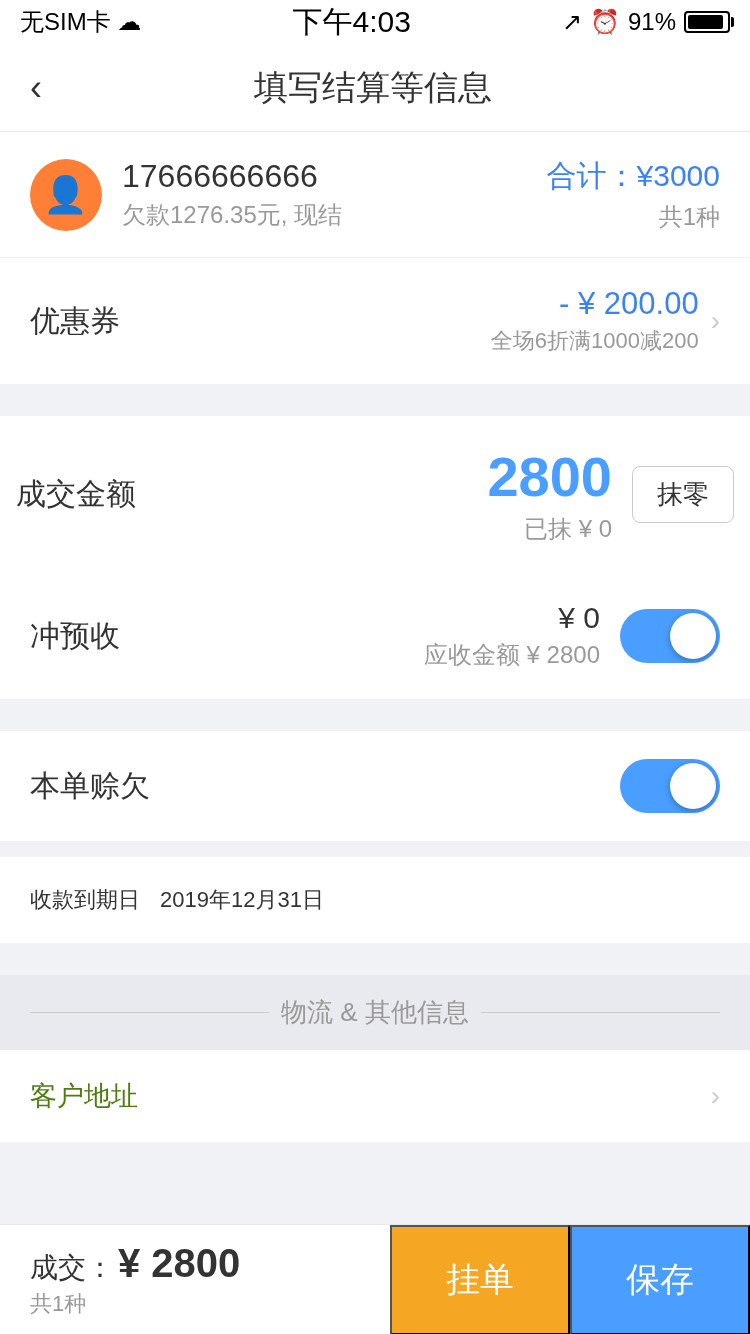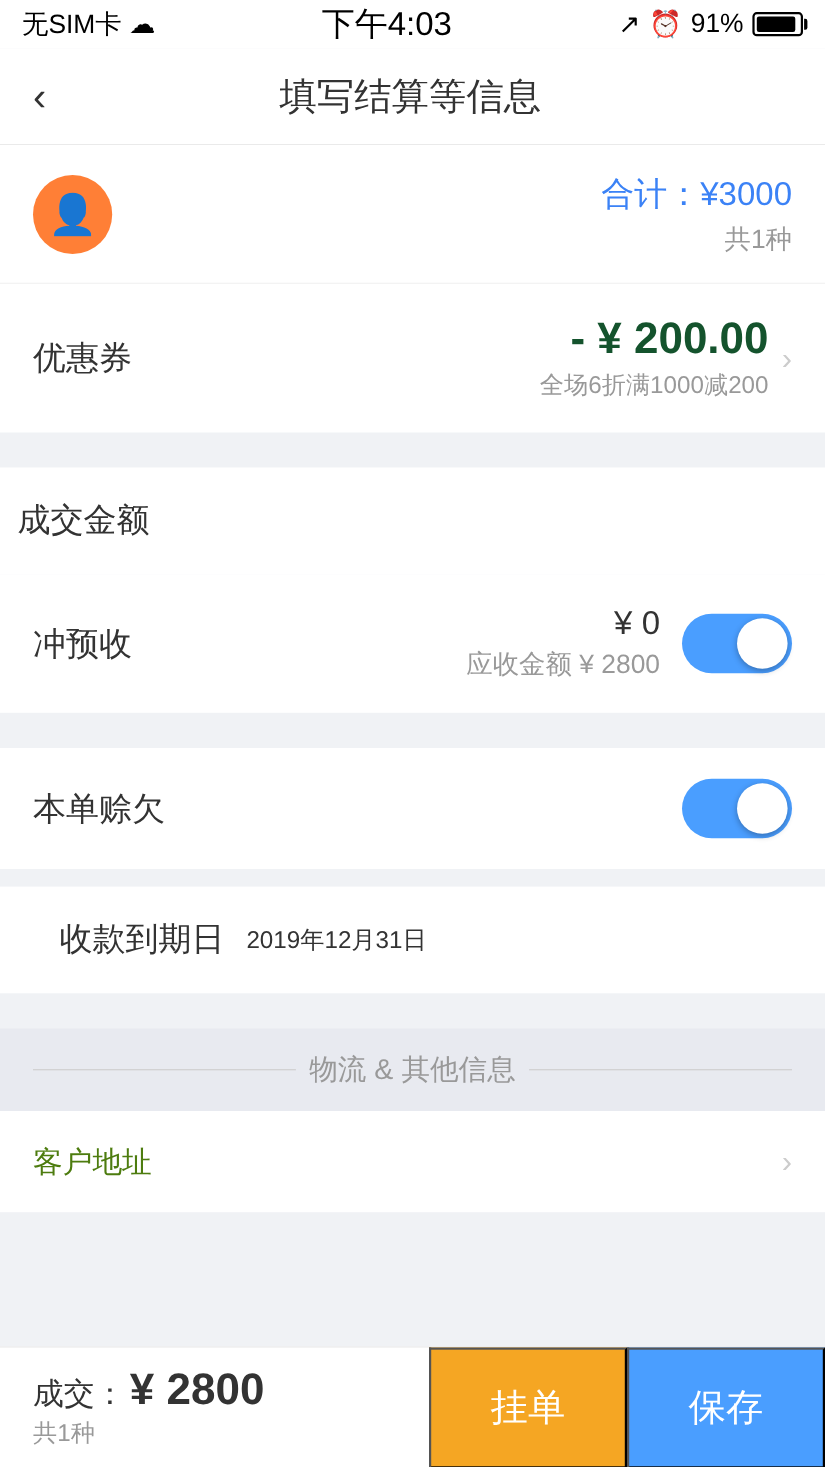--- a/index.html
+++ b/index.html
@@ -93,21 +93,21 @@
     .coupon-row {
       background: #fff;
       padding: 28px 30px;
       display: flex;
       align-items: center;
       justify-content: space-between;
       border-top: 1px solid #f0f0f0;
     }
     .coupon-label { font-size: 30px; color: #333; }
     .coupon-right { display: flex; align-items: center; gap: 12px; }
-    .coupon-amount { font-size: 40px; color: #14532d; font-weight: 700; }
+    .coupon-amount { font-size: 31px; color: #3b82f6; font-weight: 400; }
     .coupon-desc { font-size: 22px; color: #999; text-align: right; margin-top: 4px; }
     .coupon-right-text { text-align: right; }
     .chevron-icon { font-size: 28px; color: #ccc; }
 
     
     .section-divider { height: 16px; background: #f0f2f5; }
 
     
     .amount-section {
       background: #fff;
@@ -170,21 +170,21 @@
     }
 
     
     .date-row {
       display: flex;
       align-items: center;
       padding: 28px 30px;
       background: #fff;
       gap: 20px;
     }
-    .date-label { font-size: 30px; color: #333; margin-left: 24px; }
+    .date-label { font-size: 22px; color: #333; }
     .date-value { font-size: 22px; color: #333; }
 
     
     .section-header {
       background: #e8eaf0;
       padding: 20px 30px;
       display: flex;
       align-items: center;
       justify-content: center;
       gap: 12px;
@@ -262,20 +262,24 @@
   <span class="nav-title">填写结算等信息</span>
 </div>
 
 <div class="content">
 
   <div class="card">
     <div class="customer-row">
       <div class="customer-left">
         <div class="avatar">
           <span>👤</span>
+        </div>
+        <div class="customer-info">
+          <div class="phone">17666666666</div>
+          <div class="sub">欠款1276.35元, 现结</div>
         </div>
       </div>
       <div class="customer-right">
         <div class="total">合计：¥3000</div>
         <div class="count">共1种</div>
       </div>
     </div>
 
     <div class="coupon-row">
       <span class="coupon-label">优惠券</span>
@@ -287,20 +291,27 @@
         <span class="chevron-icon">›</span>
       </div>
     </div>
   </div>
 
   <div class="section-divider"></div>
 
   <div class="amount-section card">
     <div class="row-item">
       <span class="row-label">成交金额</span>
+      <div class="row-right">
+        <div>
+          <div class="deal-amount">2800</div>
+          <div class="amount-sub">已抹  ¥ 0</div>
+        </div>
+        <button class="eraze-btn">抹零</button>
+      </div>
     </div>
   </div>
 
   <div class="chong-row card">
     <span class="row-label">冲预收</span>
     <div style="display:flex;align-items:center;gap:20px;">
       <div class="toggle-right">
         <div class="toggle-amount">¥ 0</div>
         <div class="toggle-sub">应收金额 ¥ 2800</div>
       </div>

